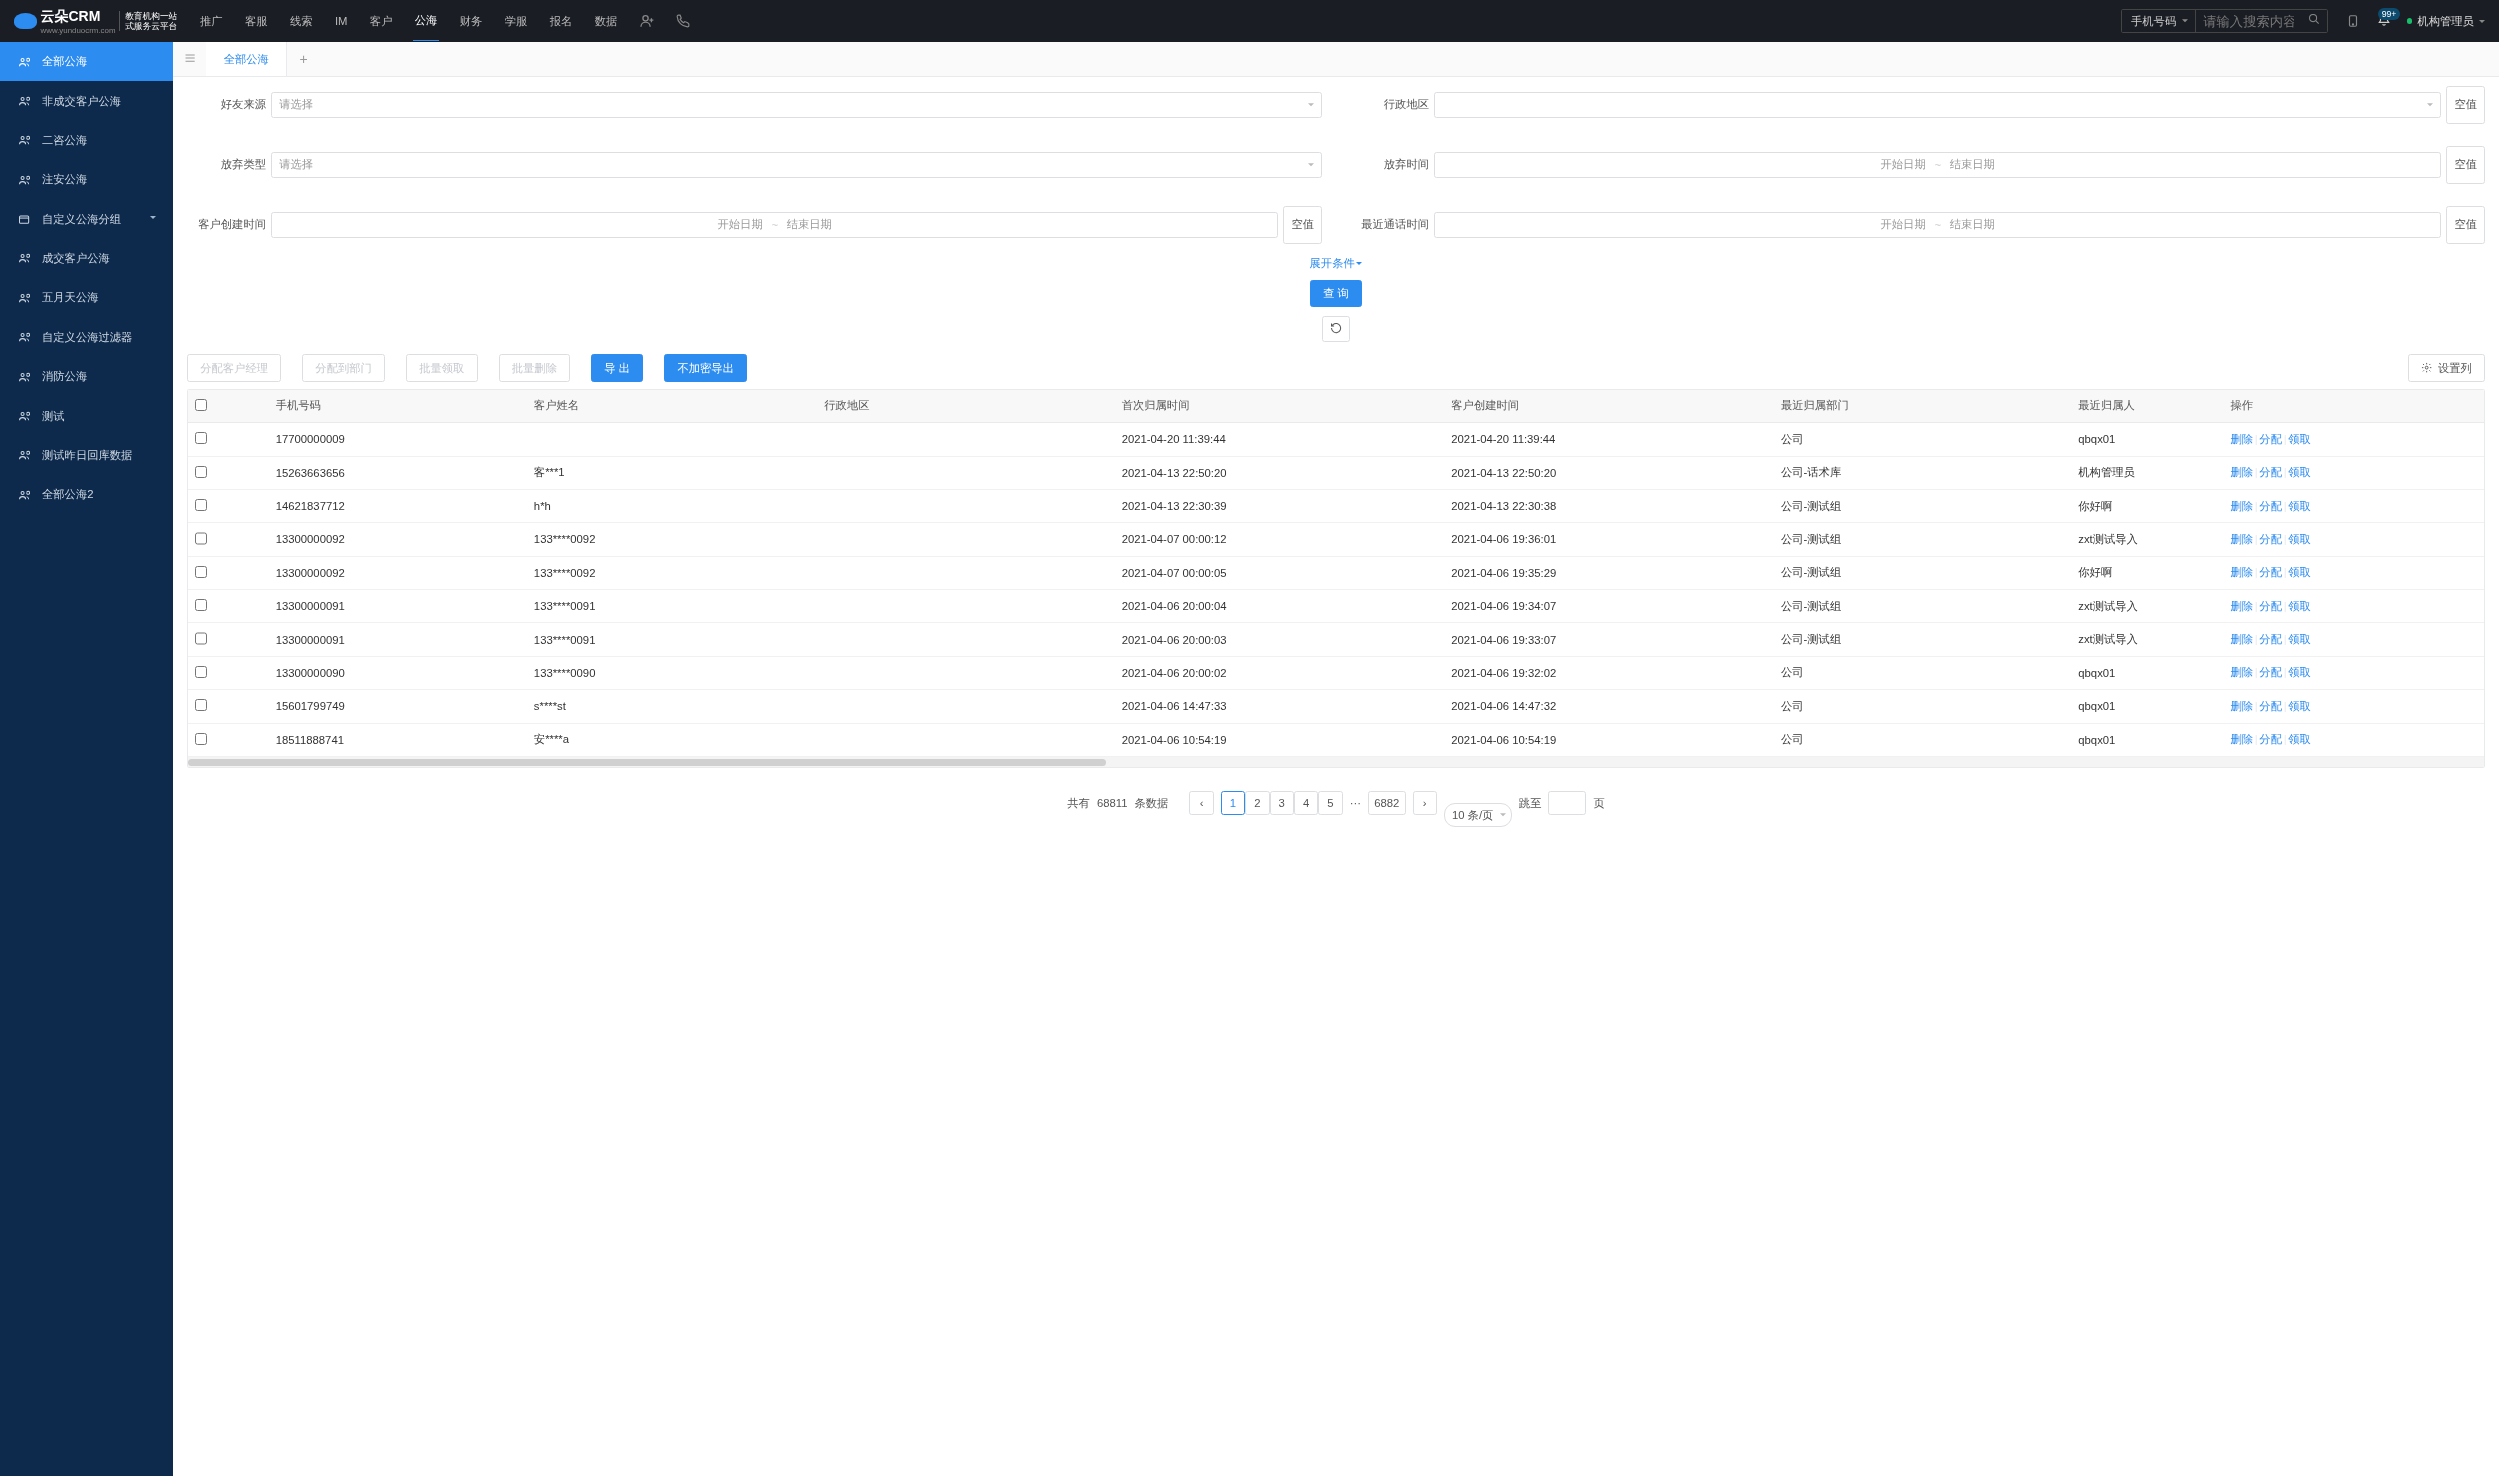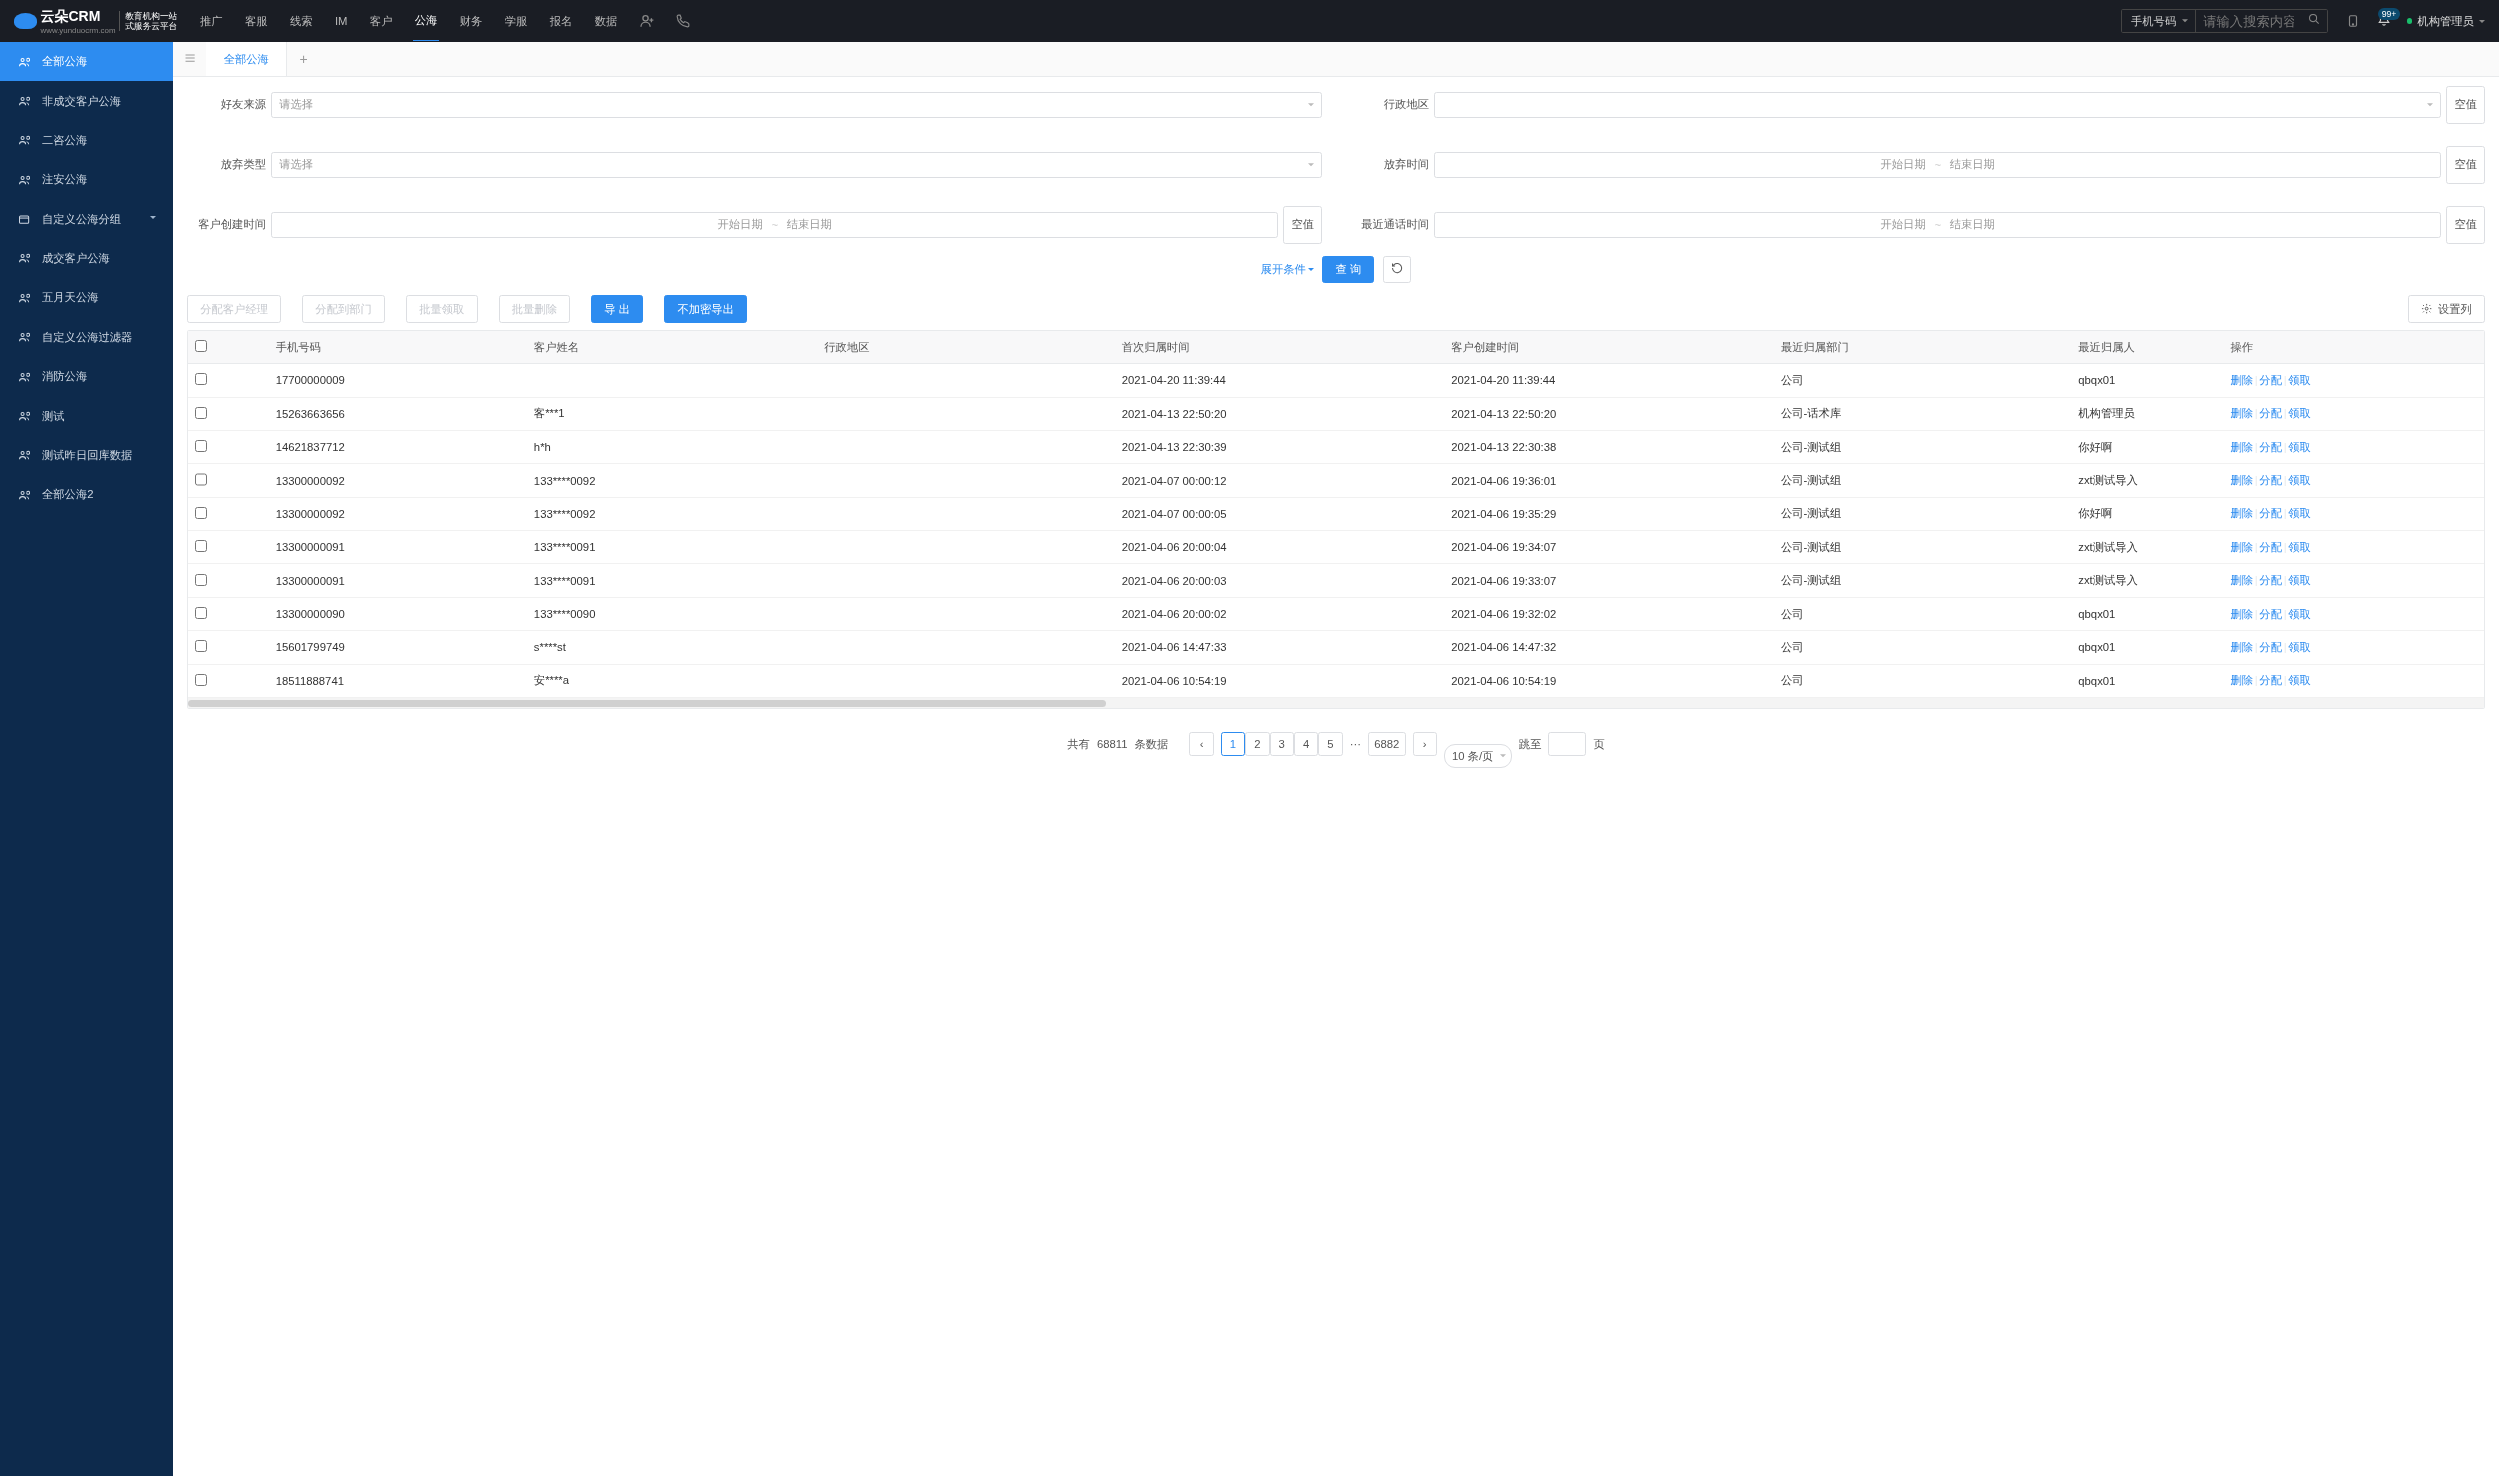--- a/index.html
+++ b/index.html
@@ -54,21 +54,21 @@
 
 .filters { display: grid; grid-template-columns: repeat(2, 1fr); gap: 22px 28px; margin-bottom: 7px; }
 .filter { display: flex; align-items: center; gap: 5.2px; }
 .filter-label { width: 79px; text-align: right; color: #555; }
 .filter-select, .filter-date { border: 0.9px solid #dcdee2; border-radius: 2.6px; height: 26px; padding: 0 7px; color: #999; display: flex; align-items: center; position: relative; flex: 1; background: #fff; }
 .filter-select::after { content: ""; position: absolute; right: 7px; top: 50%; border: 3.5px solid transparent; border-top-color: #bbb; transform: translateY(-1.7px); }
 .filter-date { justify-content: center; gap: 8.7px; }
 .filter-date span.sep { color: #ccc; }
 .filter-null { border: 0.9px solid #dcdee2; border-radius: 2.6px; height: 38px; padding: 0 7px; display: flex; align-items: center; color: #555; cursor: pointer; }
 
-.filter-actions { display: flex; justify-content: center; gap: 8.7px; align-items: center; margin: 5.2px 0 12.2px; }
+.filter-actions { display: flex; justify-content: center; gap: 8.7px; align-items: center; margin: 5.2px 0 12.2px; flex-direction: column; }
 .link-expand { color: #2d8cf0; cursor: pointer; display: flex; align-items: center; gap: 1.7px; }
 .link-expand::after { content: ""; border: 3.5px solid transparent; border-top-color: #2d8cf0; margin-top: 3.5px; }
 .btn { border: 0.9px solid #dcdee2; background: #fff; border-radius: 2.6px; padding: 5.2px 12.2px; cursor: pointer; color: #555; font-size: 11.3px; }
 .btn-primary { background: #2d8cf0; border-color: #2d8cf0; color: #fff; }
 .btn-icon { padding: 5.2px 7px; }
 
 
 .toolbar { display: flex; gap: 21px; margin-bottom: 7px; align-items: center; }
 .toolbar .btn[disabled] { color: #c5c8ce; cursor: not-allowed; }
 .toolbar-spacer { flex: 1; }

